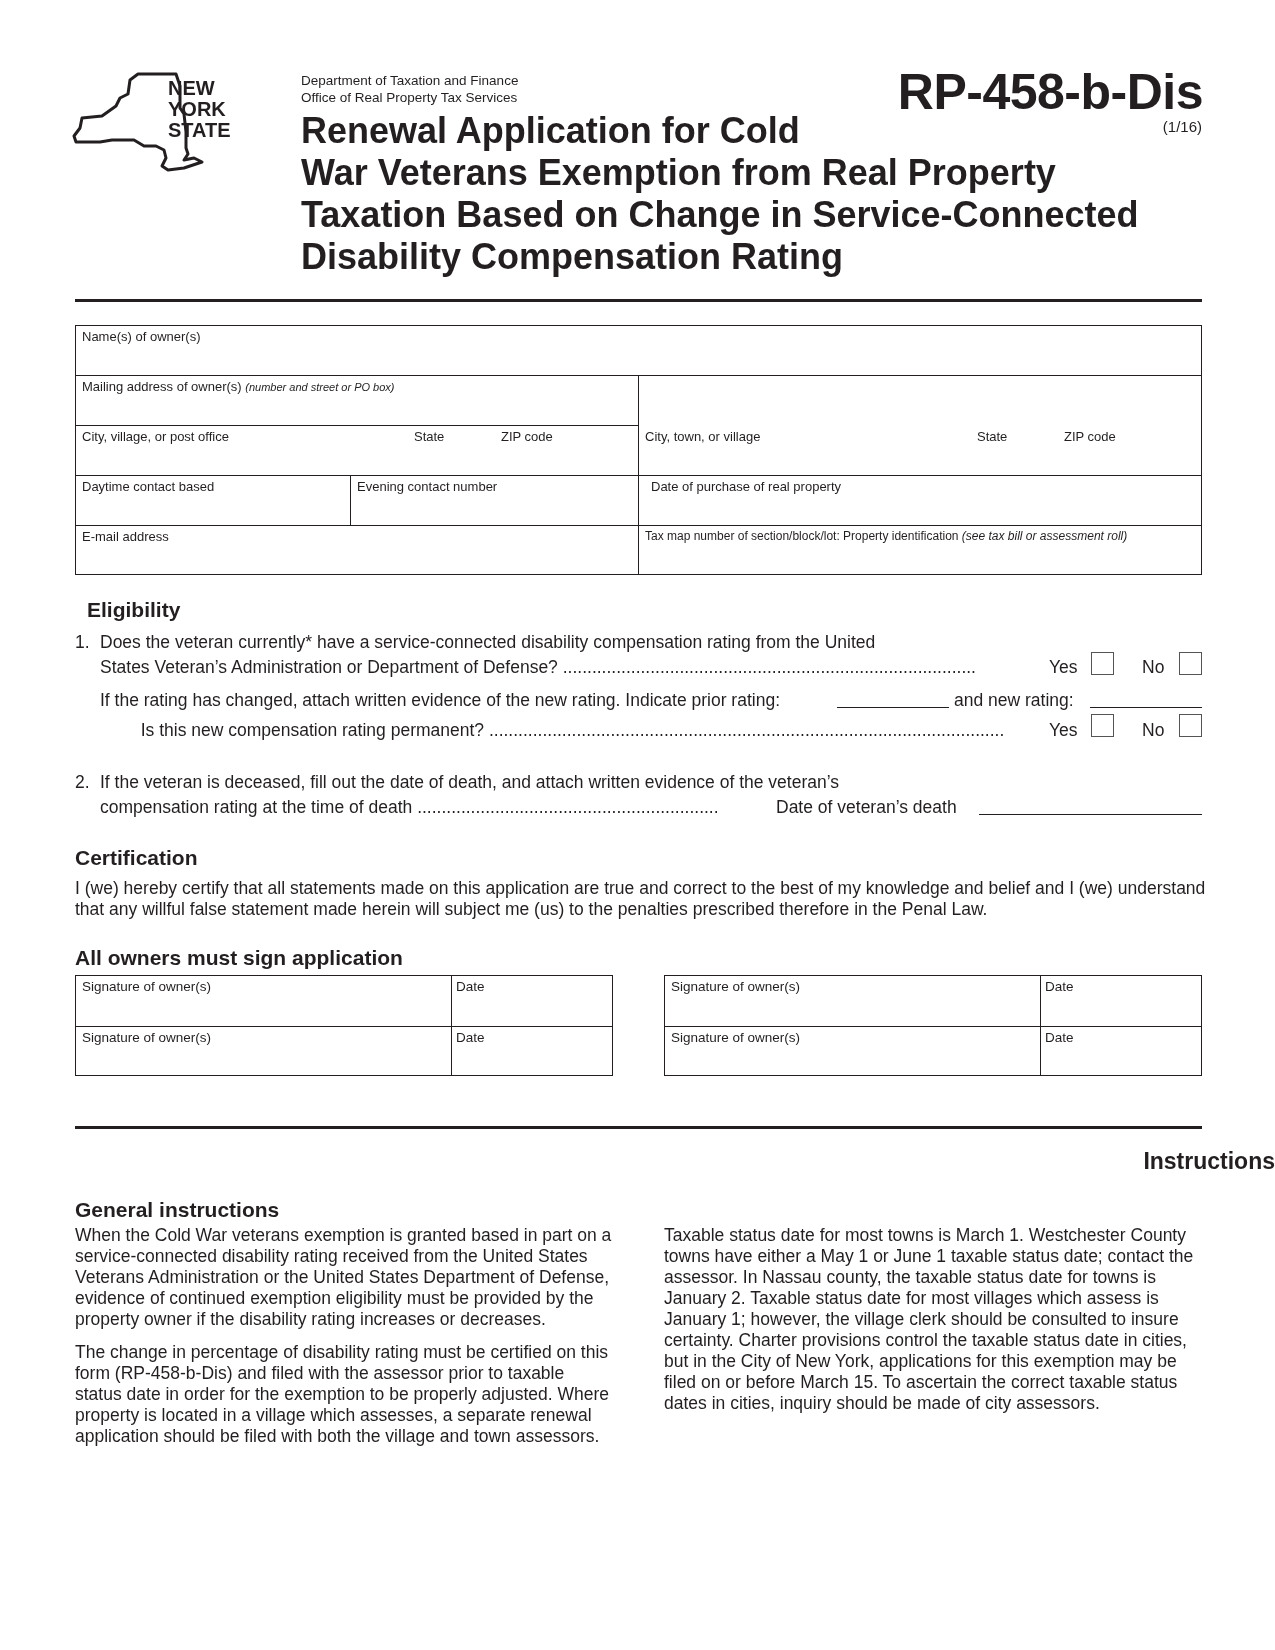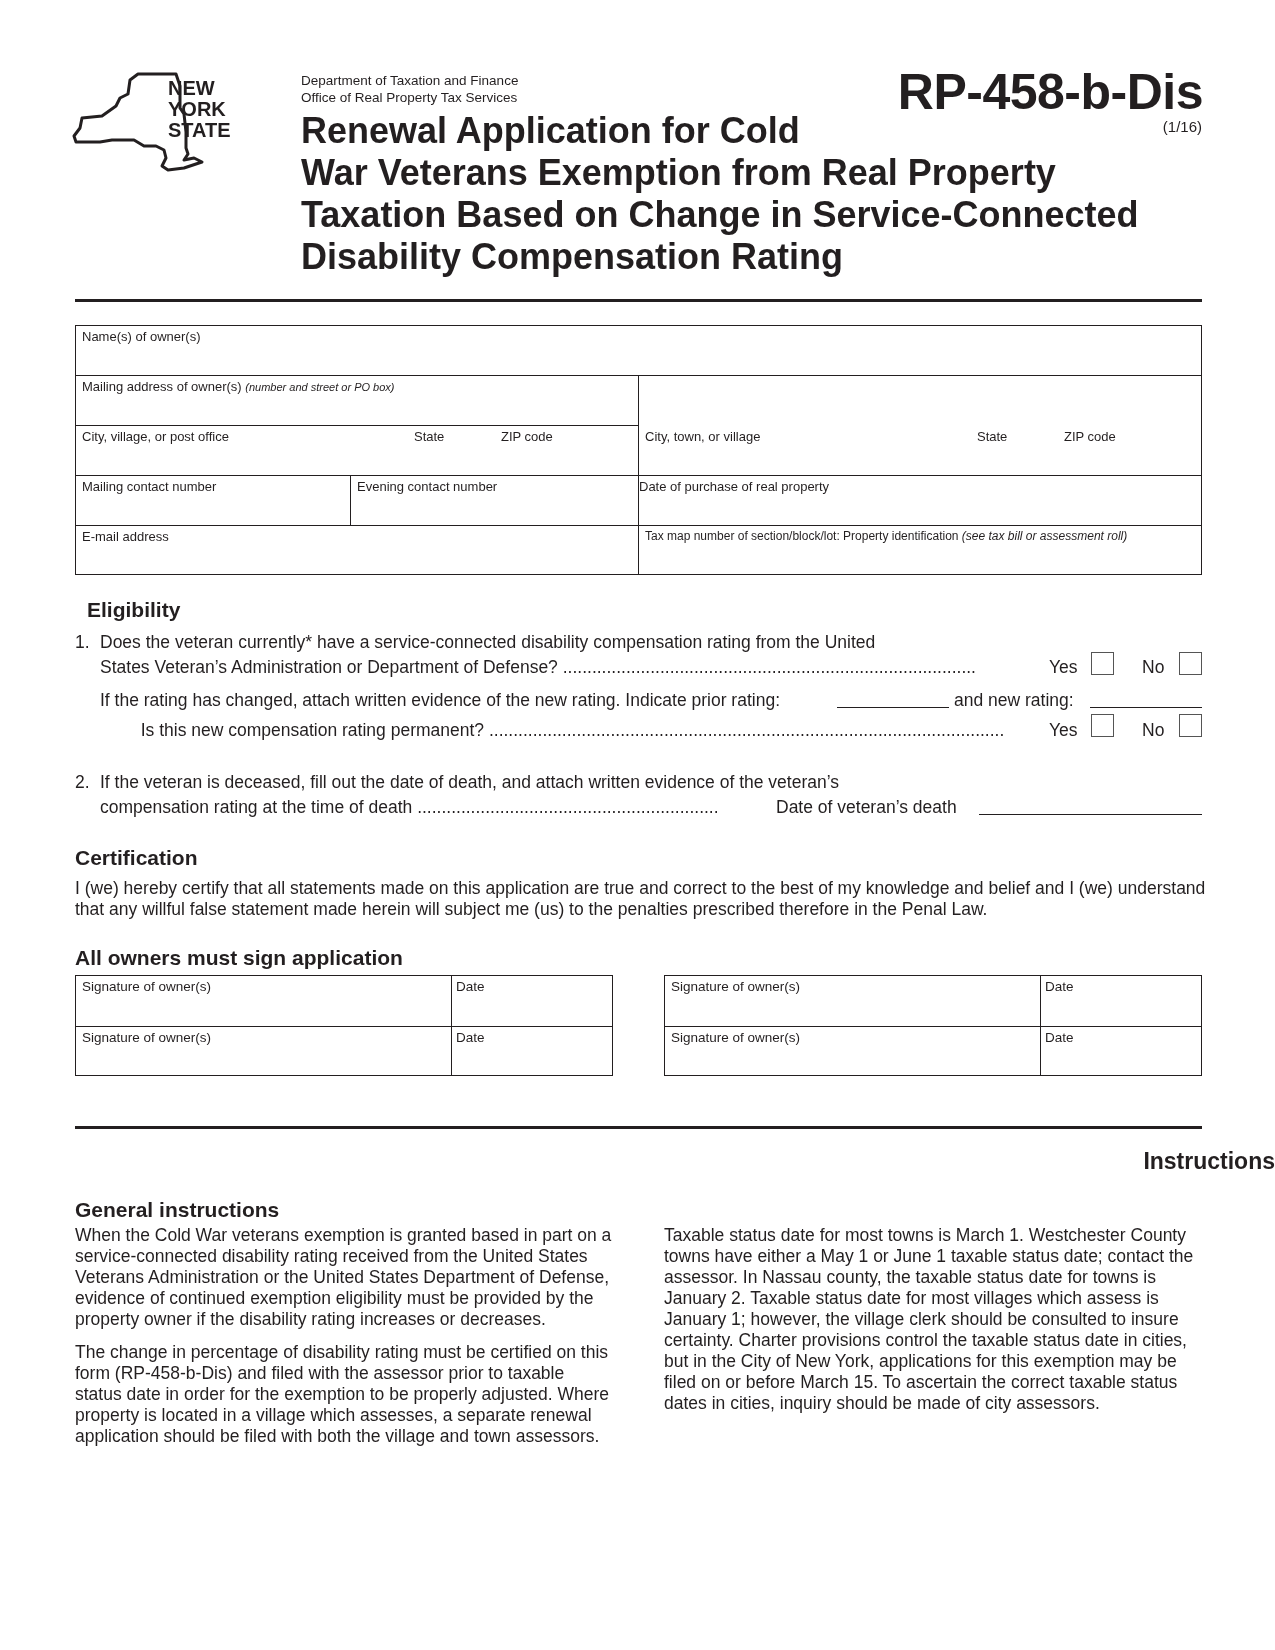--- a/index.html
+++ b/index.html
@@ -89,28 +89,28 @@
     <span class="lbl" style="left:425px; top:3px;">ZIP code</span>
   </div>
 
   <div class="cell" style="left:563px; top:100px; right:0; height:50px; border-bottom-width:1.3px;">
     <span class="lbl" style="left:6px; top:3px;">City, town, or village</span>
     <span class="lbl" style="left:338px; top:3px;">State</span>
     <span class="lbl" style="left:425px; top:3px;">ZIP code</span>
   </div>
 
   <div class="cell" style="left:0; top:150px; width:275px; height:50px; border-bottom-width:1.3px; border-right-width:1px;">
-    <span class="lbl" style="left:6px; top:3px;">Mailing contact number</span>
+    <span class="lbl" style="left:6px; top:3px;">Daytime contact based</span>
   </div>
   <div class="cell" style="left:275px; top:150px; width:288px; height:50px; border-bottom-width:1.3px; border-right-width:1.5px;">
     <span class="lbl" style="left:6px; top:3px;">Evening contact number</span>
   </div>
 
   <div class="cell" style="left:563px; top:150px; right:0; height:50px; border-bottom-width:1.3px;">
-    <span class="lbl" style="left:0; top:3px;">Date of purchase of real property</span>
+    <span class="lbl" style="left:12px; top:3px;">Date of purchase of real property</span>
   </div>
 
   <div class="cell" style="left:0; top:200px; width:563px; height:48px; border-right-width:1.5px;">
     <span class="lbl" style="left:6px; top:3px;">E-mail address</span>
   </div>
 
   <div class="cell" style="left:563px; top:200px; right:0; height:48px;">
     <span class="lbl" style="left:6px; top:3px; font-size:12px;"><span>Tax map number of section/block/lot: Property identification</span> <i style="font-size:12px;">(see tax bill or assessment roll)</i></span>
   </div>
 </div>

